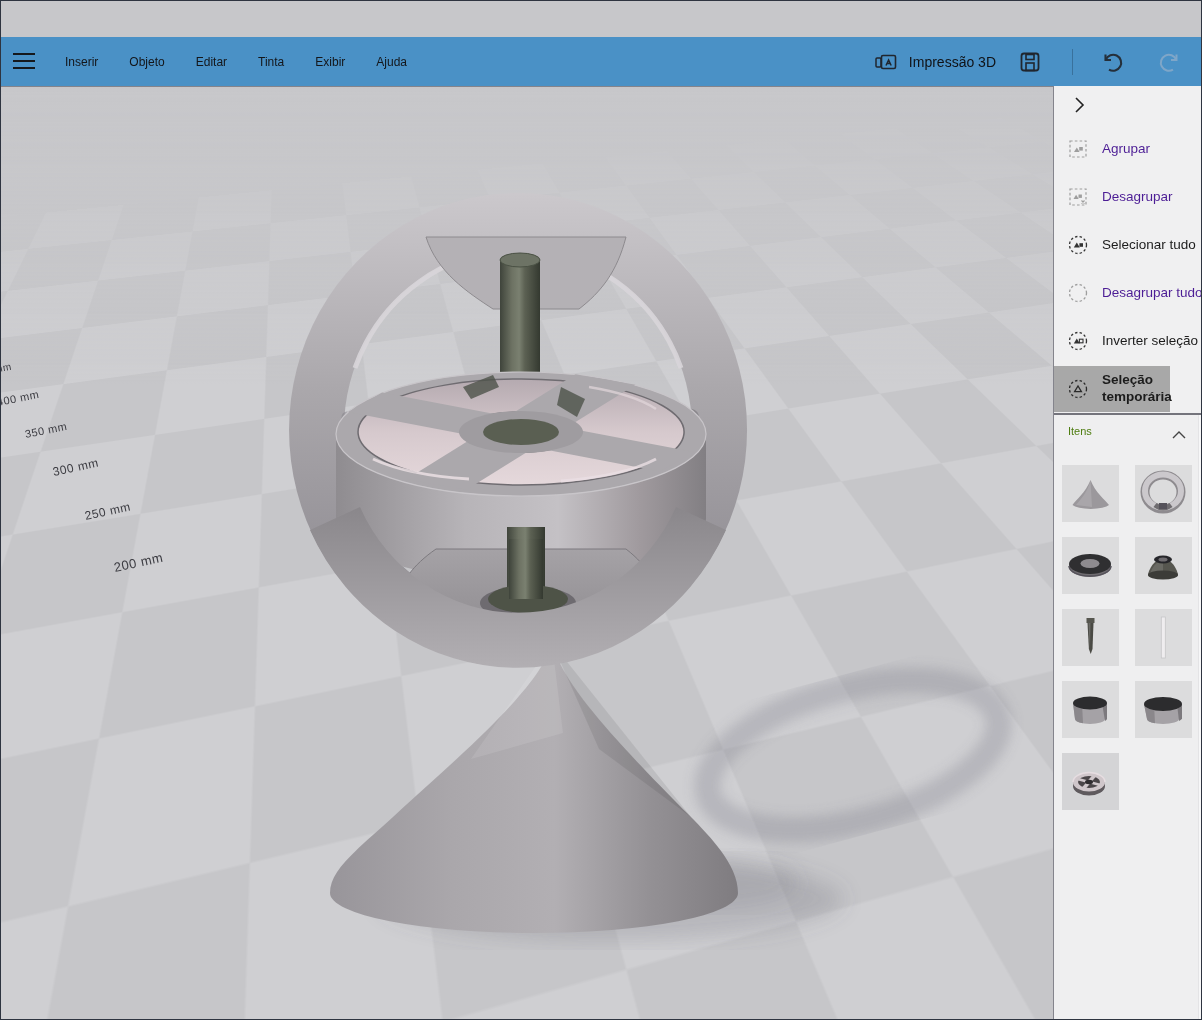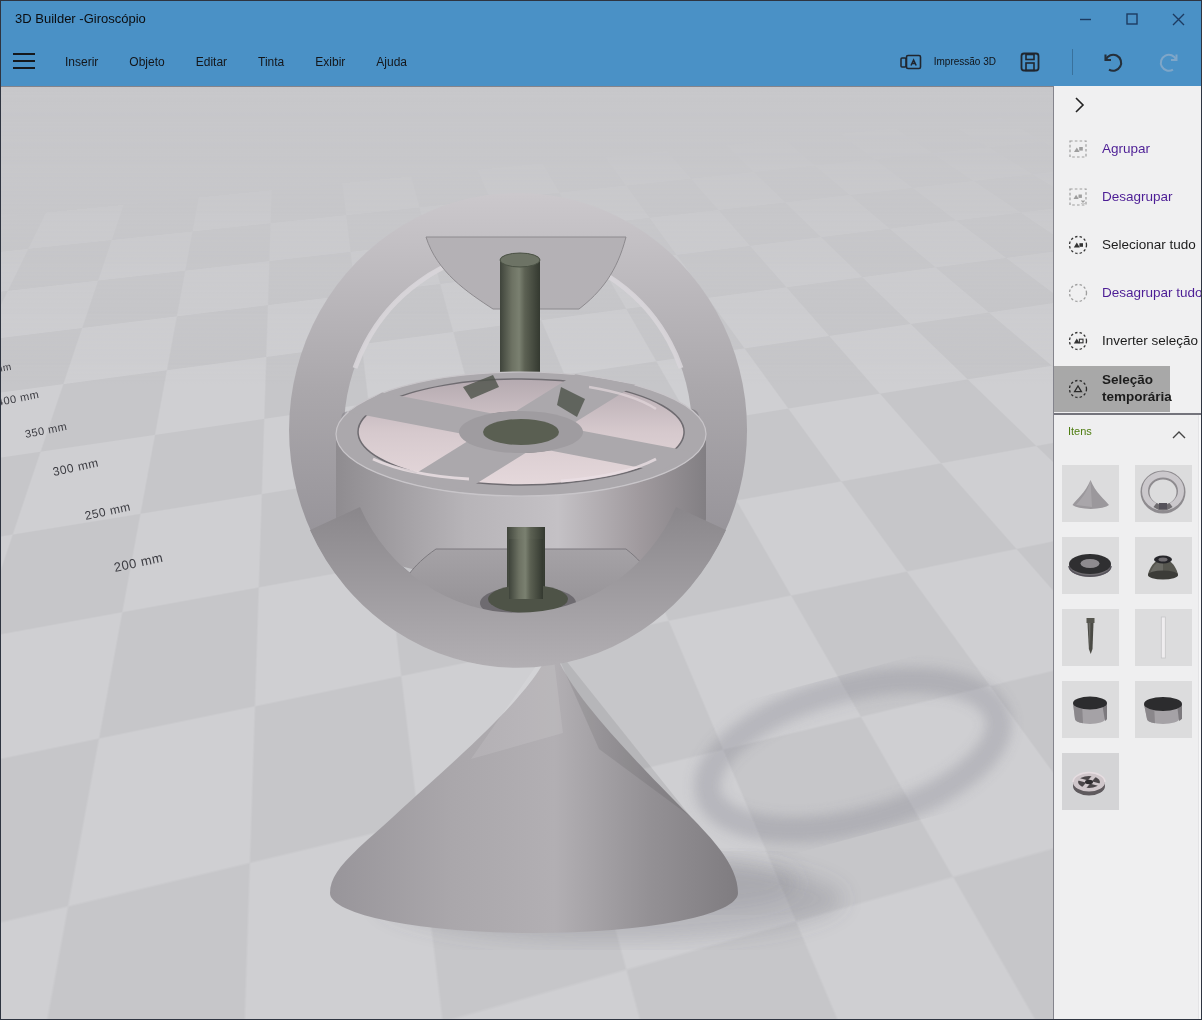--- a/index.html
+++ b/index.html
@@ -11,21 +11,21 @@
   .title{position:absolute;left:14px;top:10px;font-size:13px;color:#0b0d10;}
   .winbtns{position:absolute;right:0;top:0;height:36px;display:flex;}
   .winbtn{width:46px;height:36px;display:flex;align-items:center;justify-content:center;cursor:default;}
   .menubar{position:absolute;left:0;top:36px;width:100%;height:49px;background:#4a91c6;}
   .hamburger{position:absolute;left:12px;top:14px;width:24px;height:20px;display:flex;flex-direction:column;justify-content:space-between;padding:2px 0;box-sizing:border-box;}
   .hamburger span{display:block;width:22px;height:2px;background:#15181c;}
   .menuitems{position:absolute;left:64px;top:0;height:49px;display:flex;align-items:center;gap:31px;}
   .menuitem{font-size:12px;color:#14161a;}
   .tb-right{position:absolute;right:0;top:0;height:49px;display:flex;align-items:center;}
   .print3d{display:flex;align-items:center;gap:9px;margin-right:22px;}
-  .print3d .lbl{font-size:10px;color:#101216;}
+  .print3d .lbl{font-size:14px;color:#101216;}
   .tbicon{display:flex;align-items:center;justify-content:center;}
   .divider-v{width:1px;height:26px;background:#39719c;margin:0 24px 0 26px;}
   
   .viewport{position:absolute;left:0;top:85px;width:1052px;height:935px;overflow:hidden;
             background:#c7c7ca;border-top:1px solid #84848c;perspective:950px;perspective-origin:50% 6%;}
   .floor{position:absolute;left:50%;top:78px;width:3400px;height:2700px;margin-left:-1700px;
          transform-origin:50% 0;transform:rotateX(66deg) rotateZ(-13deg);
          background:conic-gradient(#cfcfd2 0 90deg,#c6c6c9 0 180deg,#cfcfd2 0 270deg,#c6c6c9 0);
          background-size:132px 132px;}
   .fog{position:absolute;left:0;top:0;width:100%;height:480px;
@@ -47,40 +47,20 @@
   .items-header{position:absolute;left:14px;top:10px;font-size:11px;color:#4d7c0f;}
   .items-caret{position:absolute;right:16px;top:12px;width:18px;height:12px;}
   .thumb{position:absolute;width:57px;height:57px;background:#dcdcdd;}
   .scrollhint{position:absolute;right:0;top:0;bottom:0;width:5px;background:#f7f7f8;border-left:1px solid #e4e4e6;}
 </style>
 </head>
 <body>
 
 <div class="app">
 
-  <div class="titlebar">
-    <div class="title">3D Builder -Giroscópio</div>
-    <div class="winbtns">
-      <div class="winbtn">
-        <svg width="12" height="12">
-            <line x1="0" y1="6.5" x2="11" y2="6.5" stroke="#1d3b61" stroke-width="1.4"></line>
-          </svg>
-      </div>
-      <div class="winbtn">
-        <svg width="12" height="12">
-            <rect x="1" y="1" width="10" height="10" fill="none" stroke="#1d3b61" stroke-width="1.4"></rect>
-          </svg>
-      </div>
-      <div class="winbtn">
-        <svg width="13" height="13">
-            <path d="M1,1 L12,12 M12,1 L1,12" stroke="#1d3b61" stroke-width="1.4"></path>
-          </svg>
-      </div>
-    </div>
-  </div>
 
   <div class="menubar">
     <div class="hamburger">
       <span></span>
         <span></span>
         <span></span>
     </div>
     <div class="menuitems">
       <div class="menuitem">Inserir</div>
       <div class="menuitem">Objeto</div>

